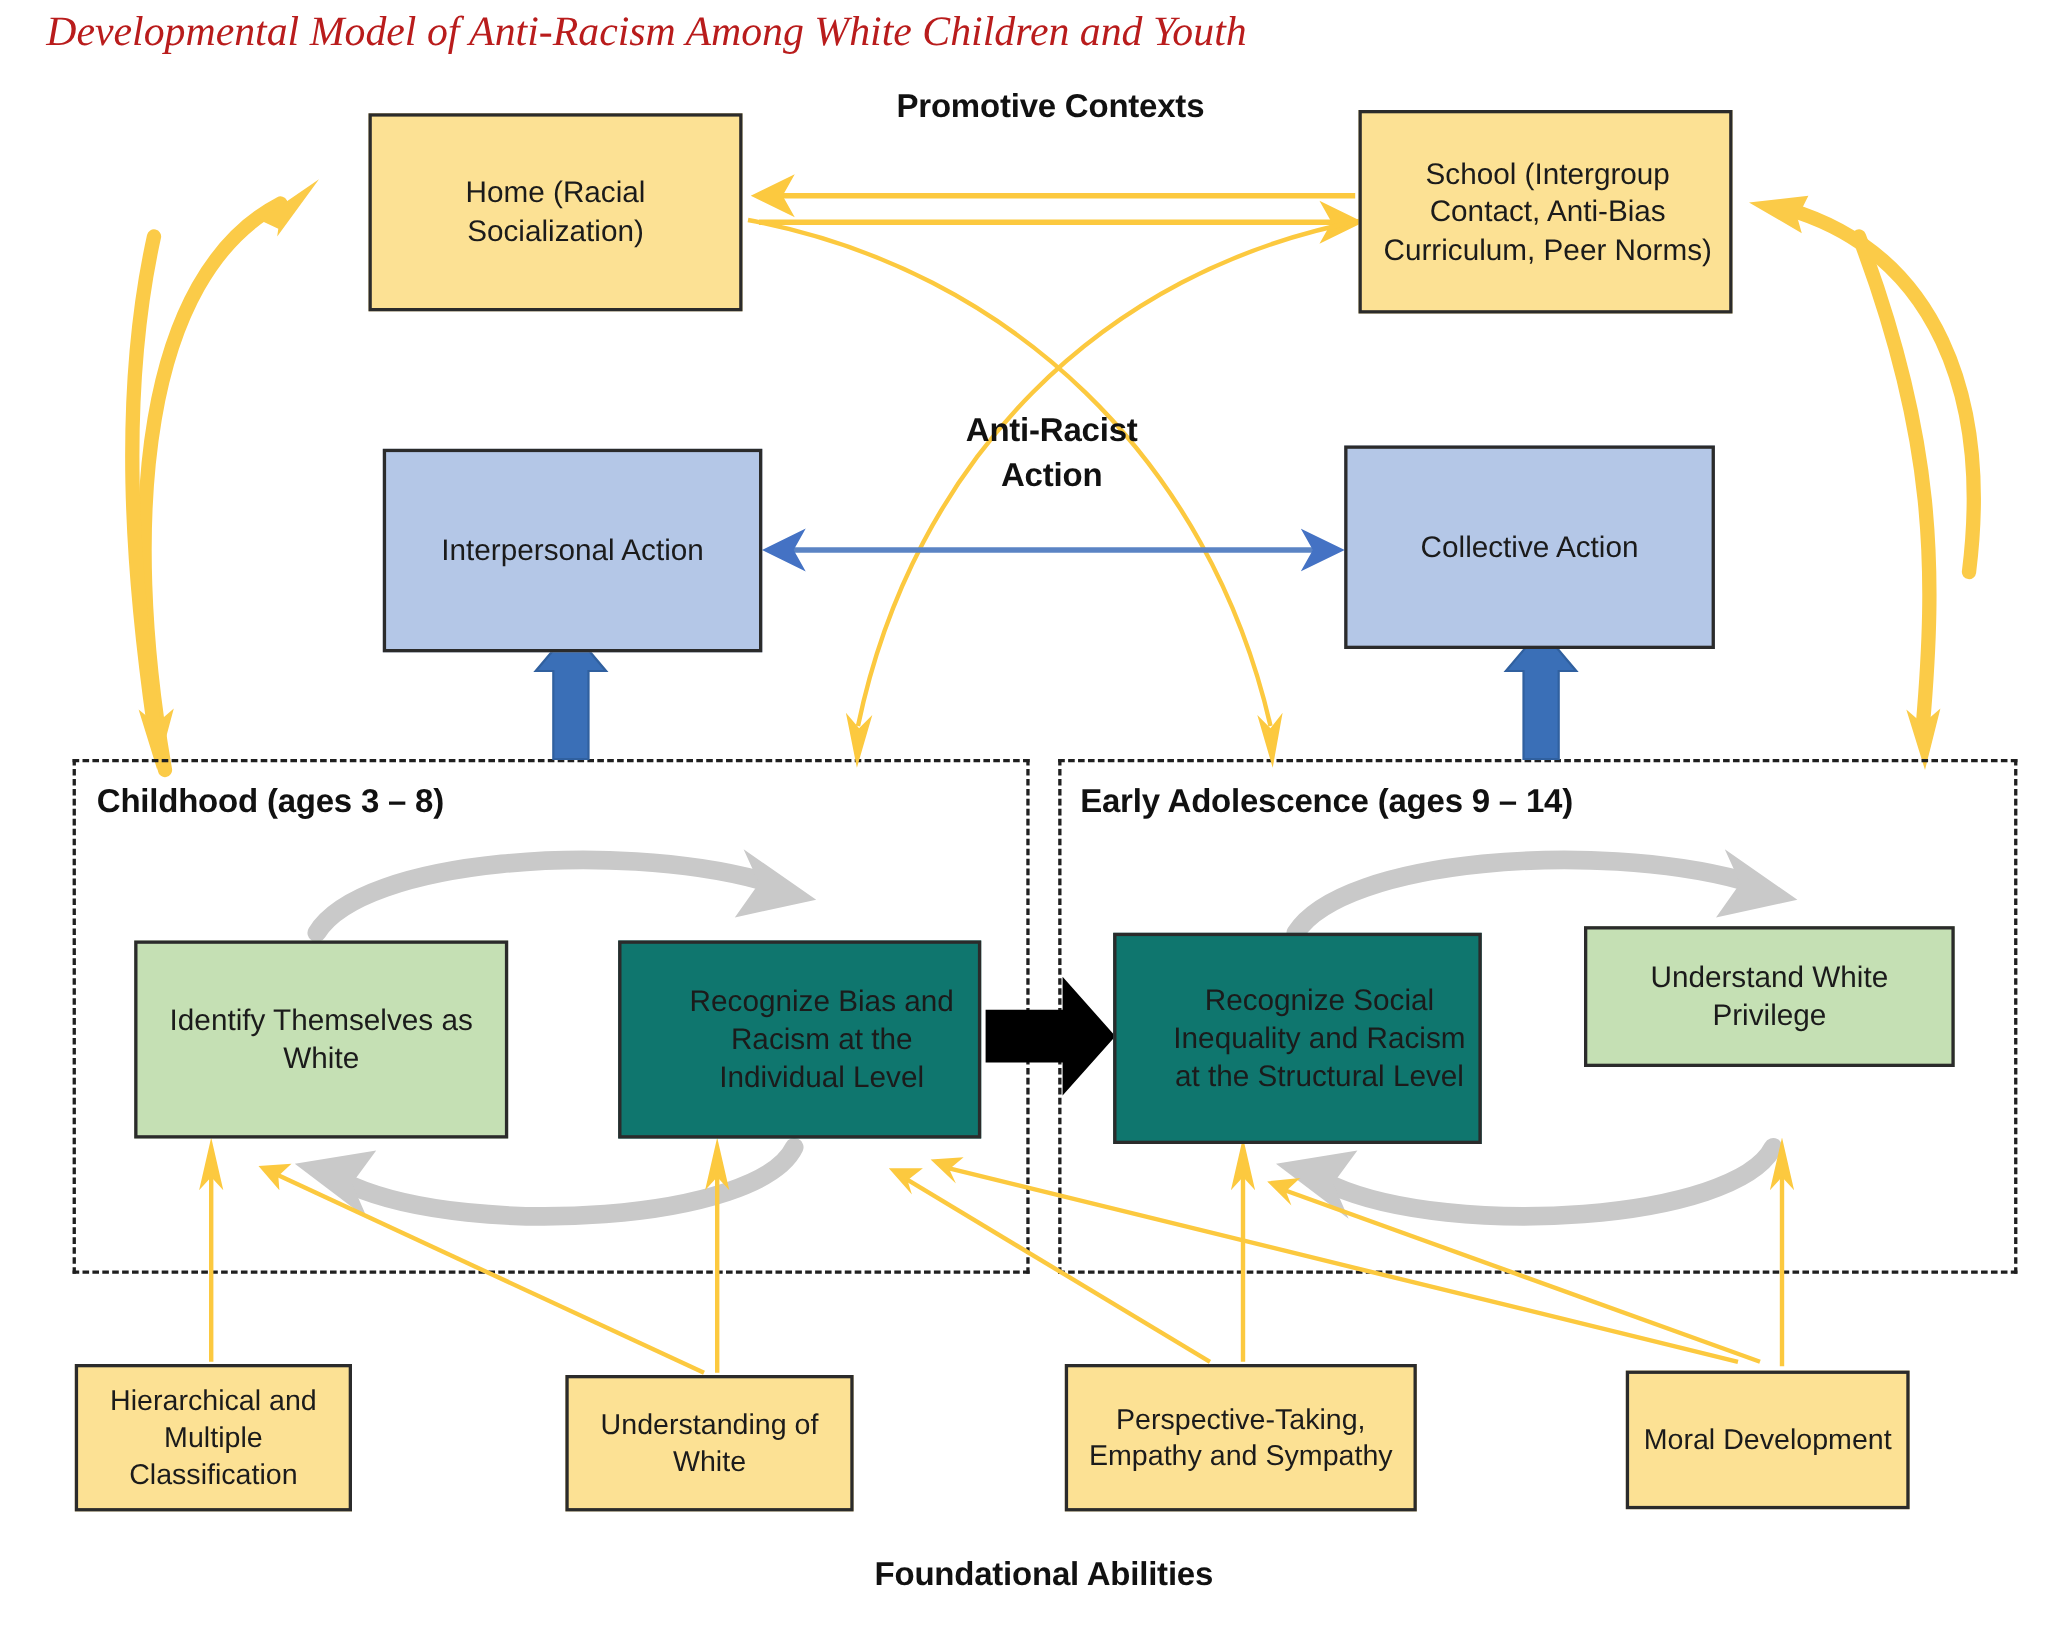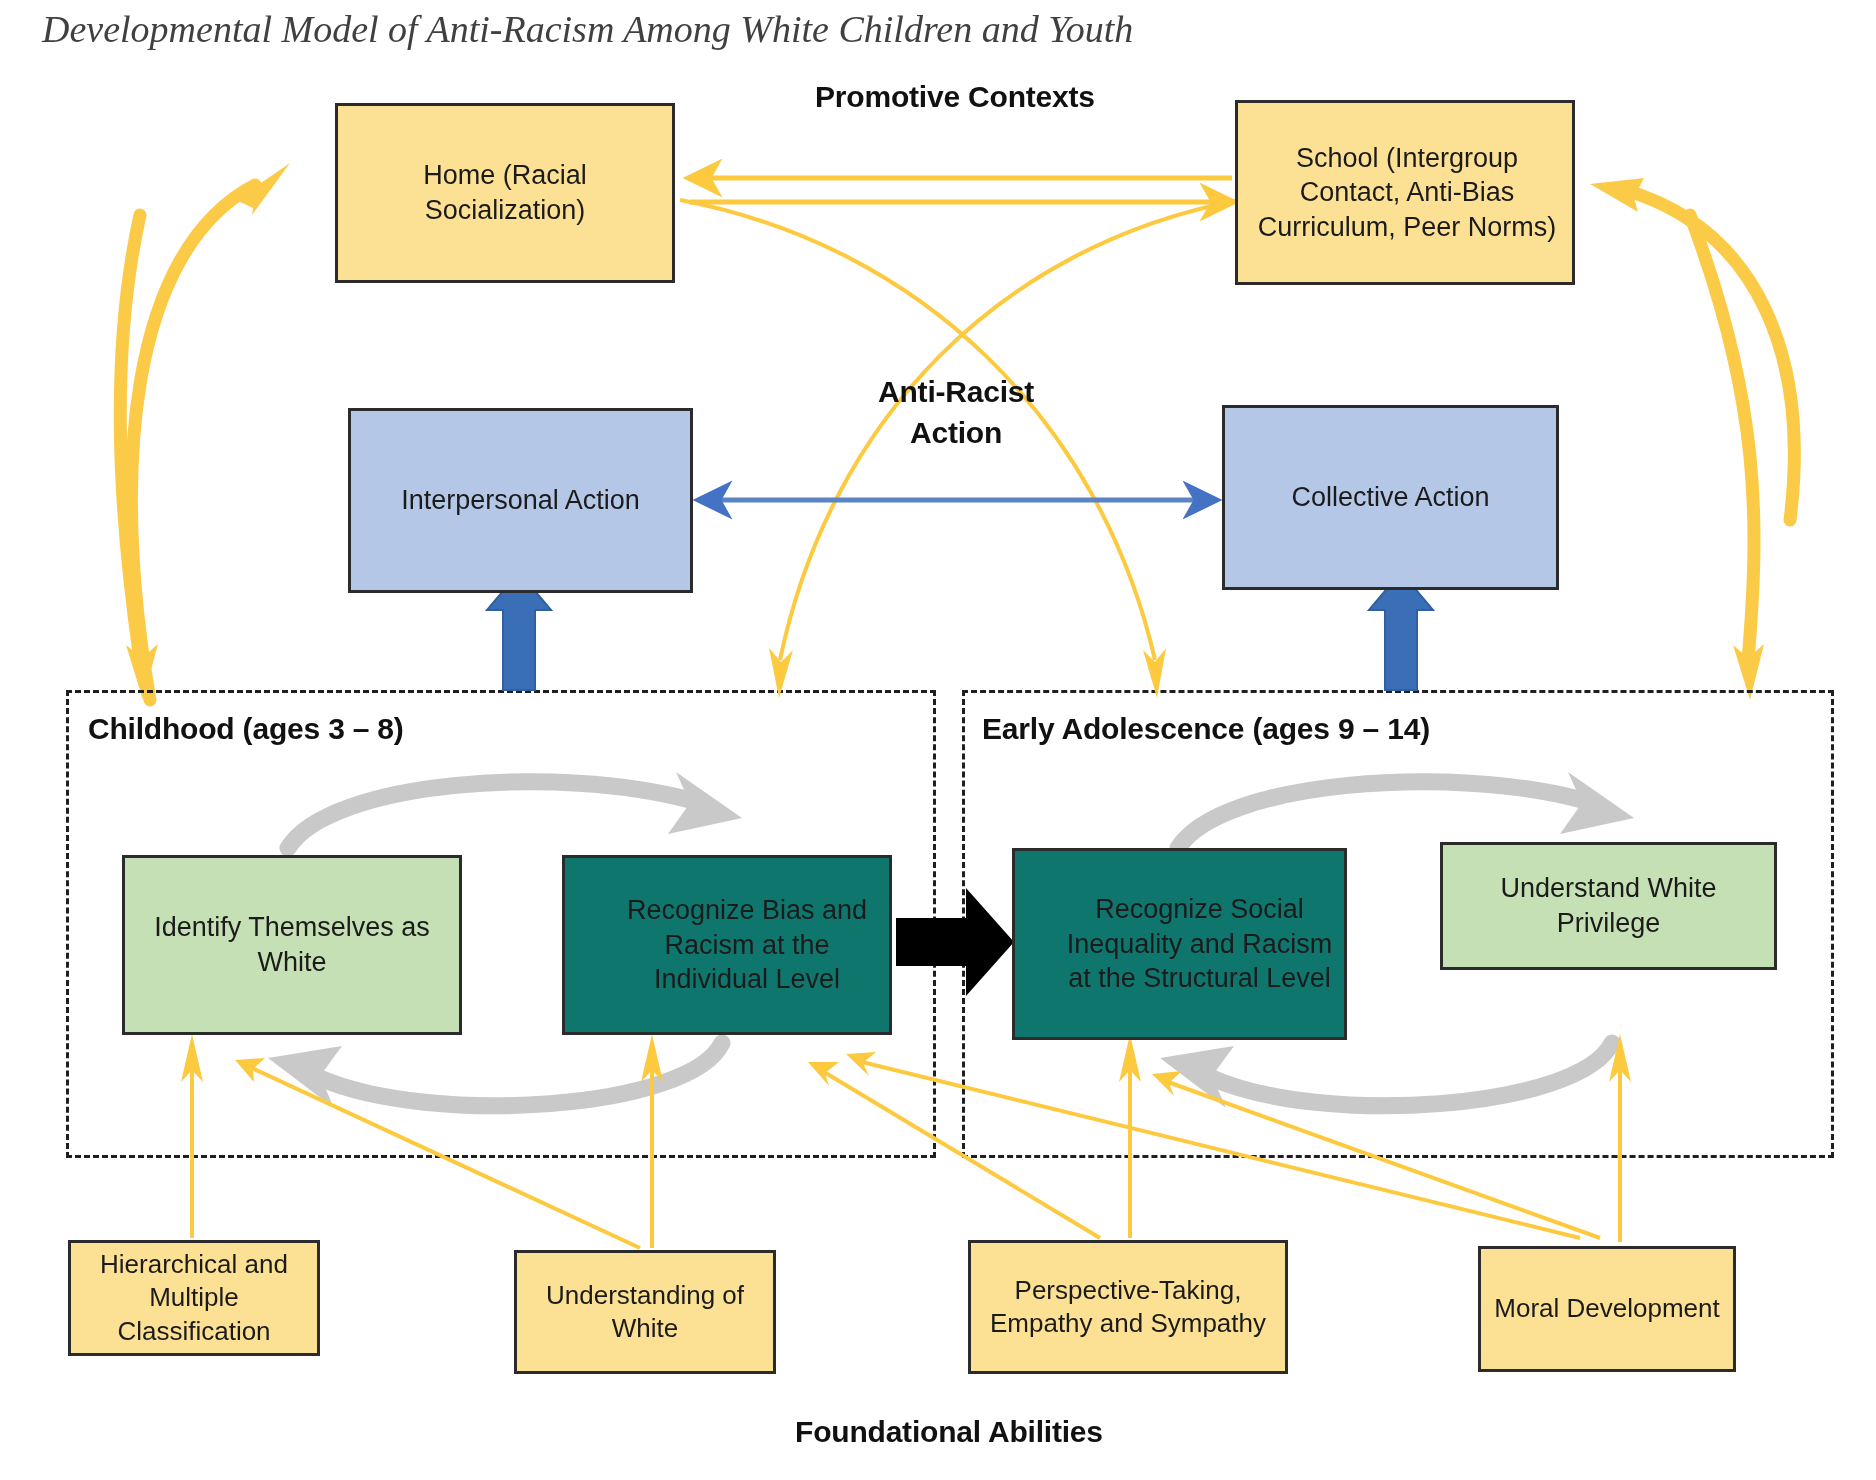--- a/index.html
+++ b/index.html
@@ -2,21 +2,21 @@
 <html><head>
 <meta charset="utf-8">
 <style>
   html,body{margin:0;padding:0;background:#ffffff;}
   body{width:1876px;height:1480px;position:relative;overflow:hidden;
        font-family:"Liberation Sans", sans-serif;color:#1a1a1a;}
 
   #figure-title{
     position:absolute;left:42px;top:8px;width:1300px;
     font-family:"Liberation Serif", serif;
-    font-style:italic;font-size:38px;line-height:1.15;color:#404040;
+    font-style:italic;font-size:38px;line-height:1.15;color:#b91c1c;
     white-space:nowrap;
   }
 
   
   .node{
     position:absolute;box-sizing:border-box;
     display:flex;align-items:center;justify-content:center;
     text-align:center;
     border:3px solid #2b2b2b;
     font-size:27px;line-height:1.28;
@@ -107,21 +107,21 @@
 <div class="section-label" style="left:982px;top:712px;">Early Adolescence (ages 9 – 14)</div>
 
 <div class="node green" style="left:122px;top:855px;width:340px;height:180px;">Identify Themselves as White</div>
 
 <div class="node orange" style="left:562px;top:855px;width:330px;height:180px;">Recognize Bias and Racism at the Individual Level</div>
 
 <div class="node orange" style="left:1012px;top:848px;width:335px;height:192px;">Recognize Social Inequality and Racism at the Structural Level</div>
 
 <div class="node green" style="left:1440px;top:842px;width:337px;height:128px;">Understand White Privilege</div>
 
-<div class="node yellow small" style="left:68px;top:1240px;width:252px;height:116px;">Hierarchical and Multiple Classification</div>
+<div class="node yellow small" style="left:68px;top:1240px;width:252px;height:134px;">Hierarchical and Multiple Classification</div>
 
 <div class="node yellow small" style="left:514px;top:1250px;width:262px;height:124px;">Understanding of White</div>
 
 <div class="node yellow small" style="left:968px;top:1240px;width:320px;height:134px;">Perspective-Taking, Empathy and Sympathy</div>
 
 <div class="node yellow small" style="left:1478px;top:1246px;width:258px;height:126px;">Moral Development</div>
 
 <div class="section-label" style="left:795px;top:1415px;">Foundational Abilities</div>
 
 <svg class="layer" viewBox="0 0 1876 1480">

